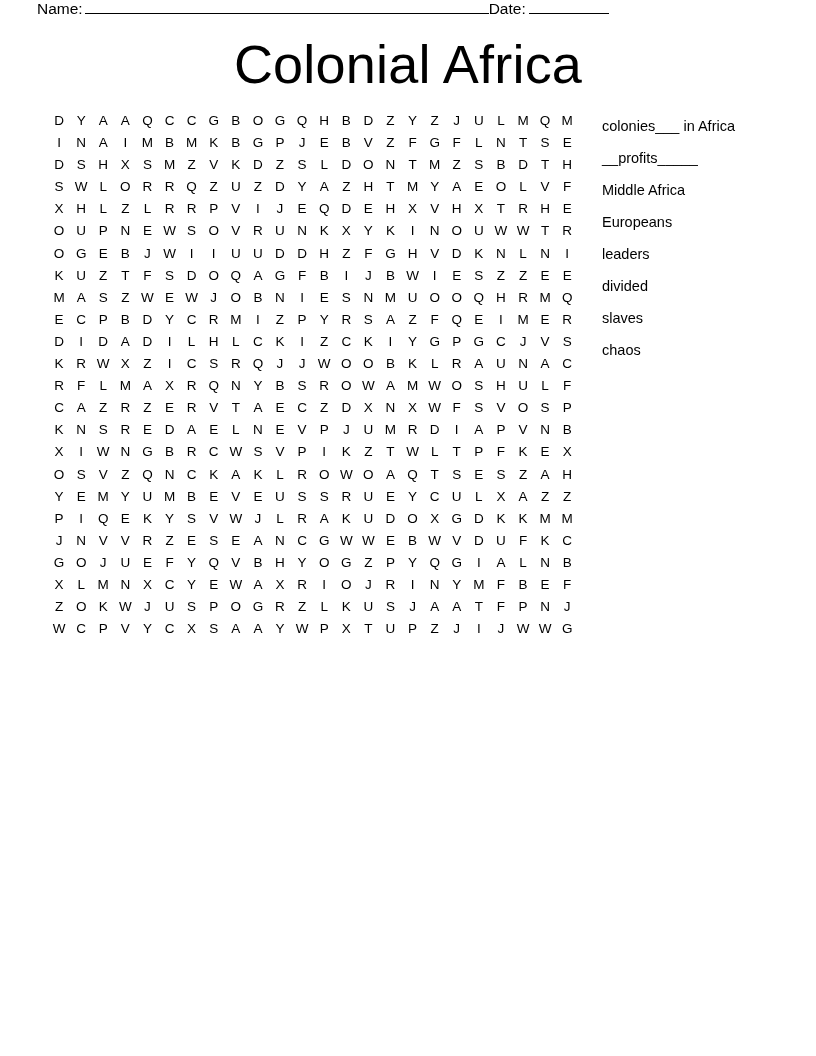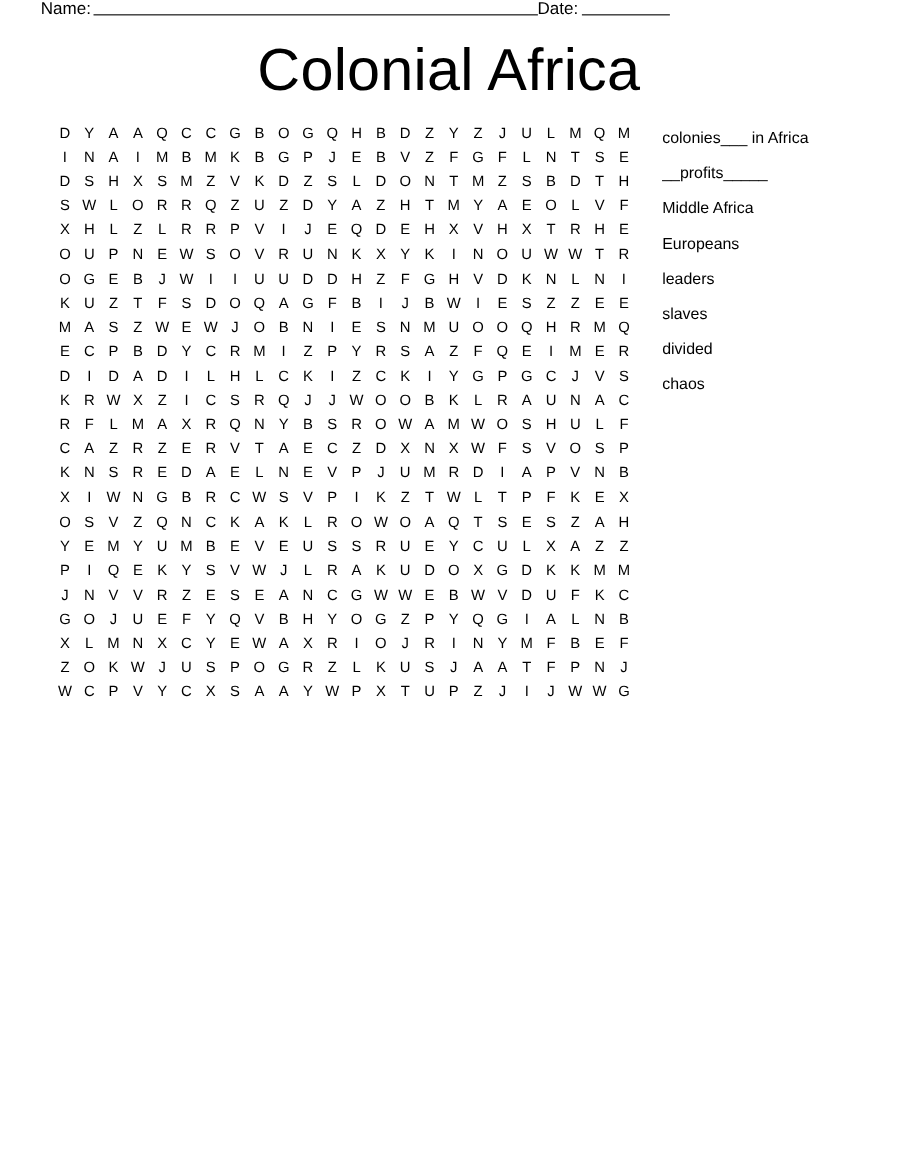--- a/index.html
+++ b/index.html
@@ -739,16 +739,16 @@
       <span class="grid-cell">G</span>
     </div>
   </div>
 
 <div class="word-list">
     <div class="word-item">colonies___ in Africa</div>
     <div class="word-item">__profits_____</div>
     <div class="word-item">Middle Africa</div>
     <div class="word-item">Europeans</div>
     <div class="word-item">leaders</div>
+    <div class="word-item">divided</div>
     <div class="word-item">slaves</div>
-    <div class="word-item">divided</div>
     <div class="word-item">chaos</div>
   </div>
 
 </body></html>

